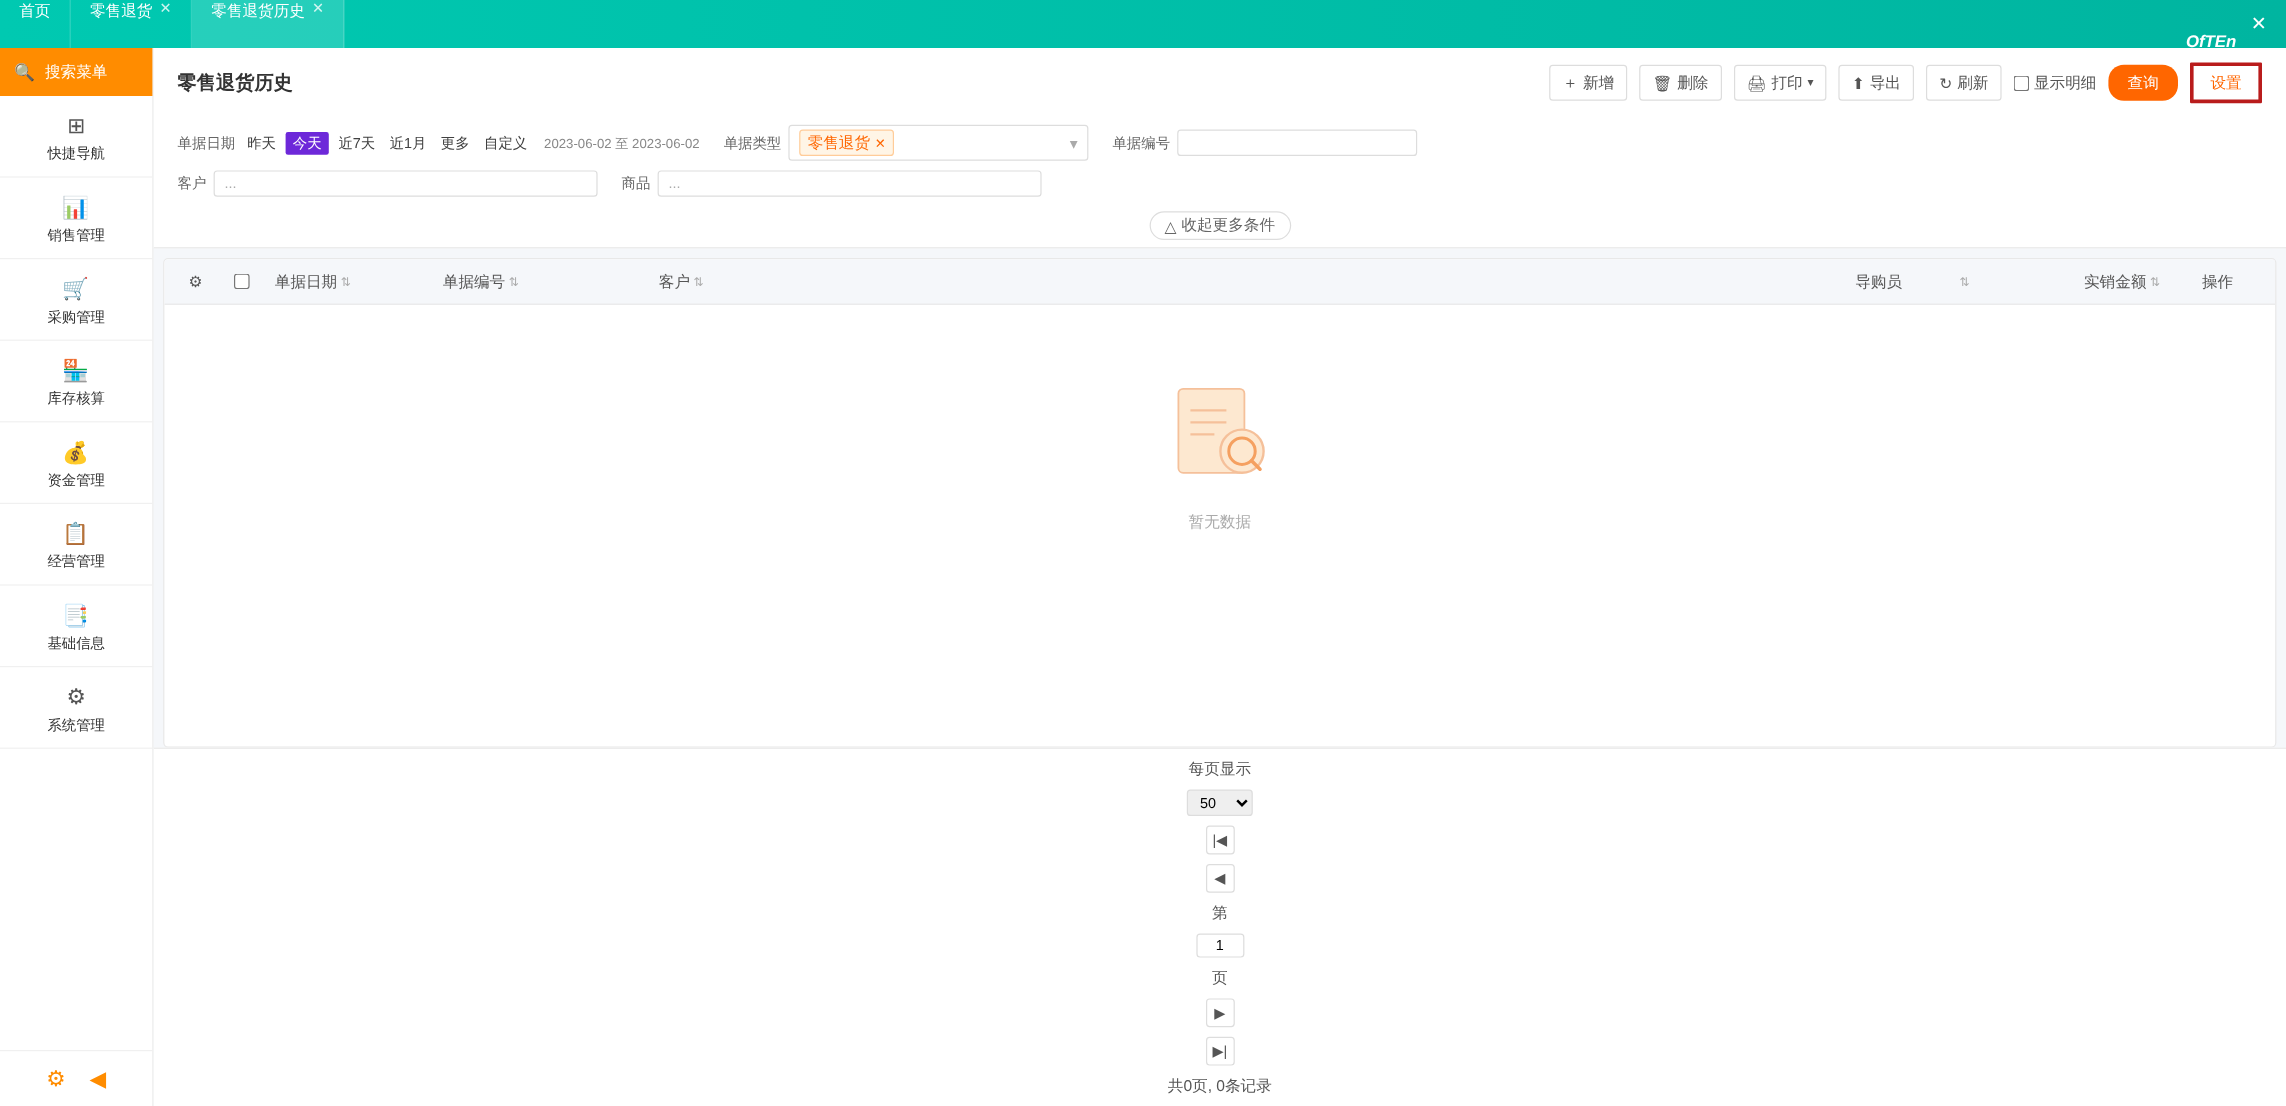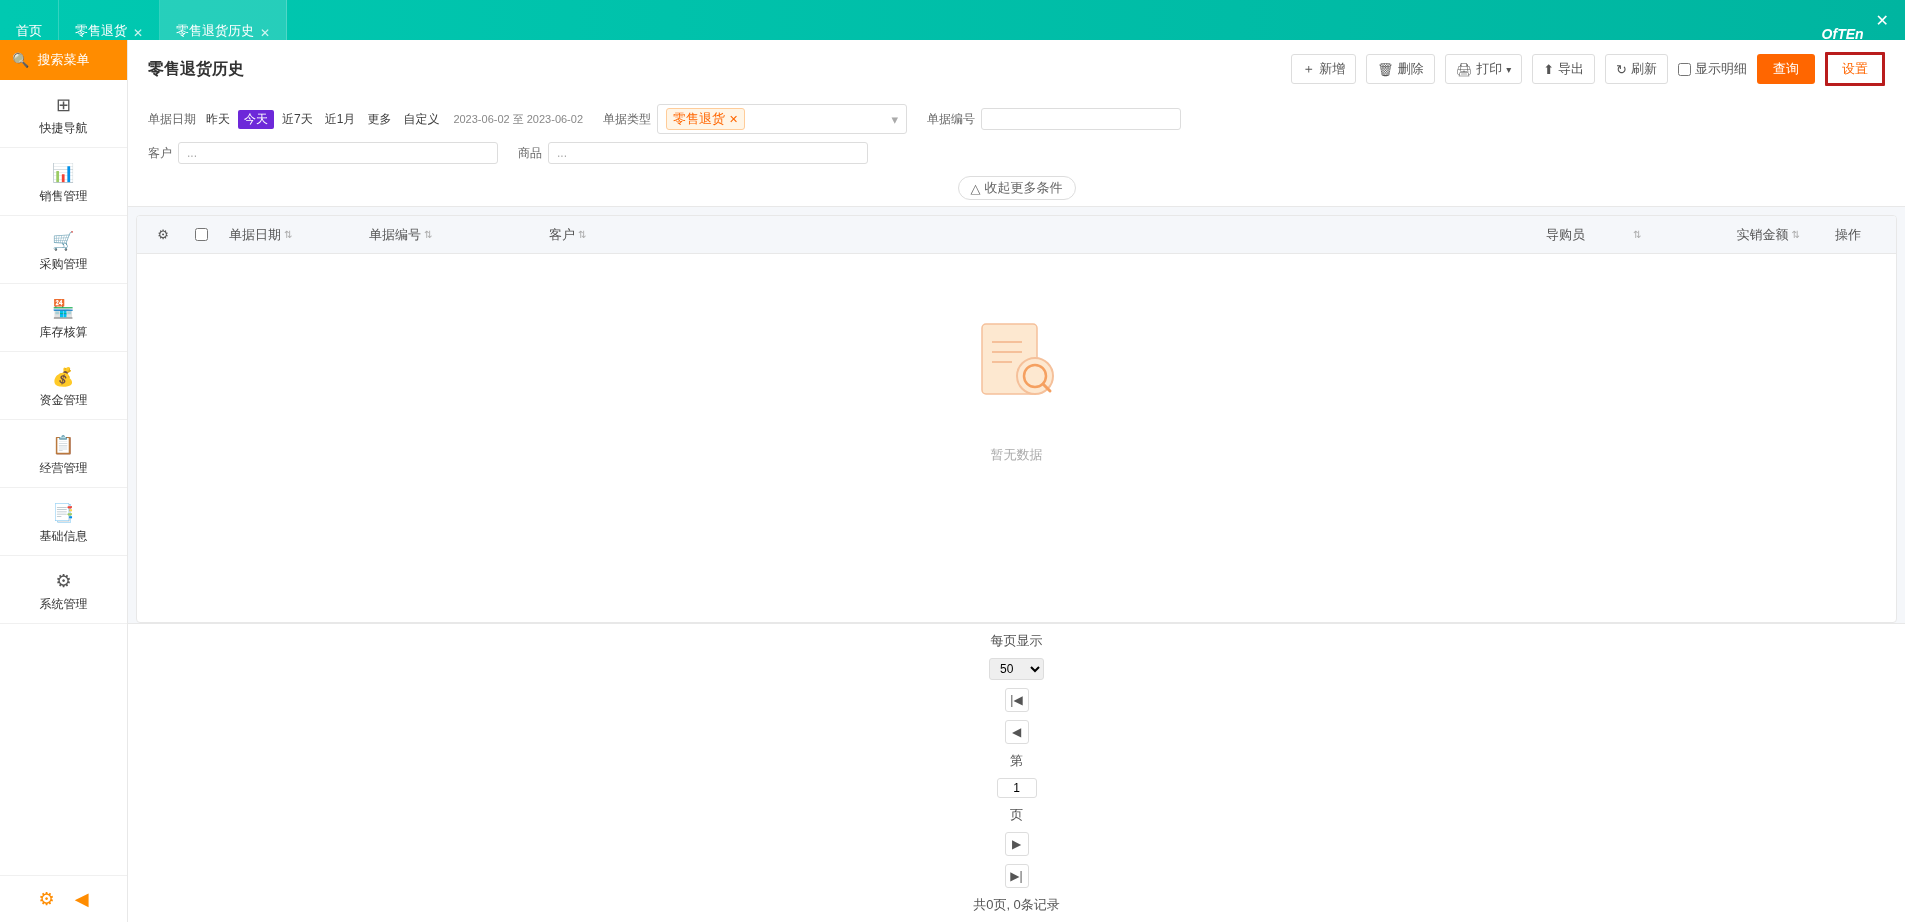--- a/index.html
+++ b/index.html
@@ -15,21 +15,21 @@
       flex-shrink: 0;
     }
     .top-bar-tabs {
       display: flex;
       align-items: stretch;
       height: 100%;
       flex: 1;
     }
     .tab-item {
       display: flex;
-      align-items: flex-end;
+      align-items: flex-start;
       padding: 0 16px;
       color: #fff;
       cursor: pointer;
       font-size: 13px;
       gap: 6px;
       border-right: 1px solid rgba(255,255,255,0.2);
       height: 100%;
     }
     .tab-item.home {
       background: transparent;
@@ -147,21 +147,21 @@
       background: #fff;
       cursor: pointer;
       font-size: 12px;
       color: #555;
     }
     .btn-primary {
       background: #ff6600;
       color: #fff;
       border: none;
       padding: 6px 16px;
-      border-radius: 3px;
+      border-radius: 13px;
       cursor: pointer;
       font-size: 13px;
     }
     .btn-setting {
       background: #fff;
       color: #ff6600;
       border: 3px solid #b91c1c;
       padding: 5px 14px;
       border-radius: 1px;
       cursor: pointer;
@@ -308,21 +308,21 @@
     
     .empty-state {
       display: flex;
       flex-direction: column;
       align-items: center;
       justify-content: center;
       flex: 1;
       padding: 60px 0;
       color: #aaa;
       font-size: 13px;
-      gap: 32px;
+      gap: 12px;
     }
     .empty-icon {
       width: 100px;
       height: 100px;
     }
 
     
     .pagination-bar {
       display: flex;
       align-items: center;

